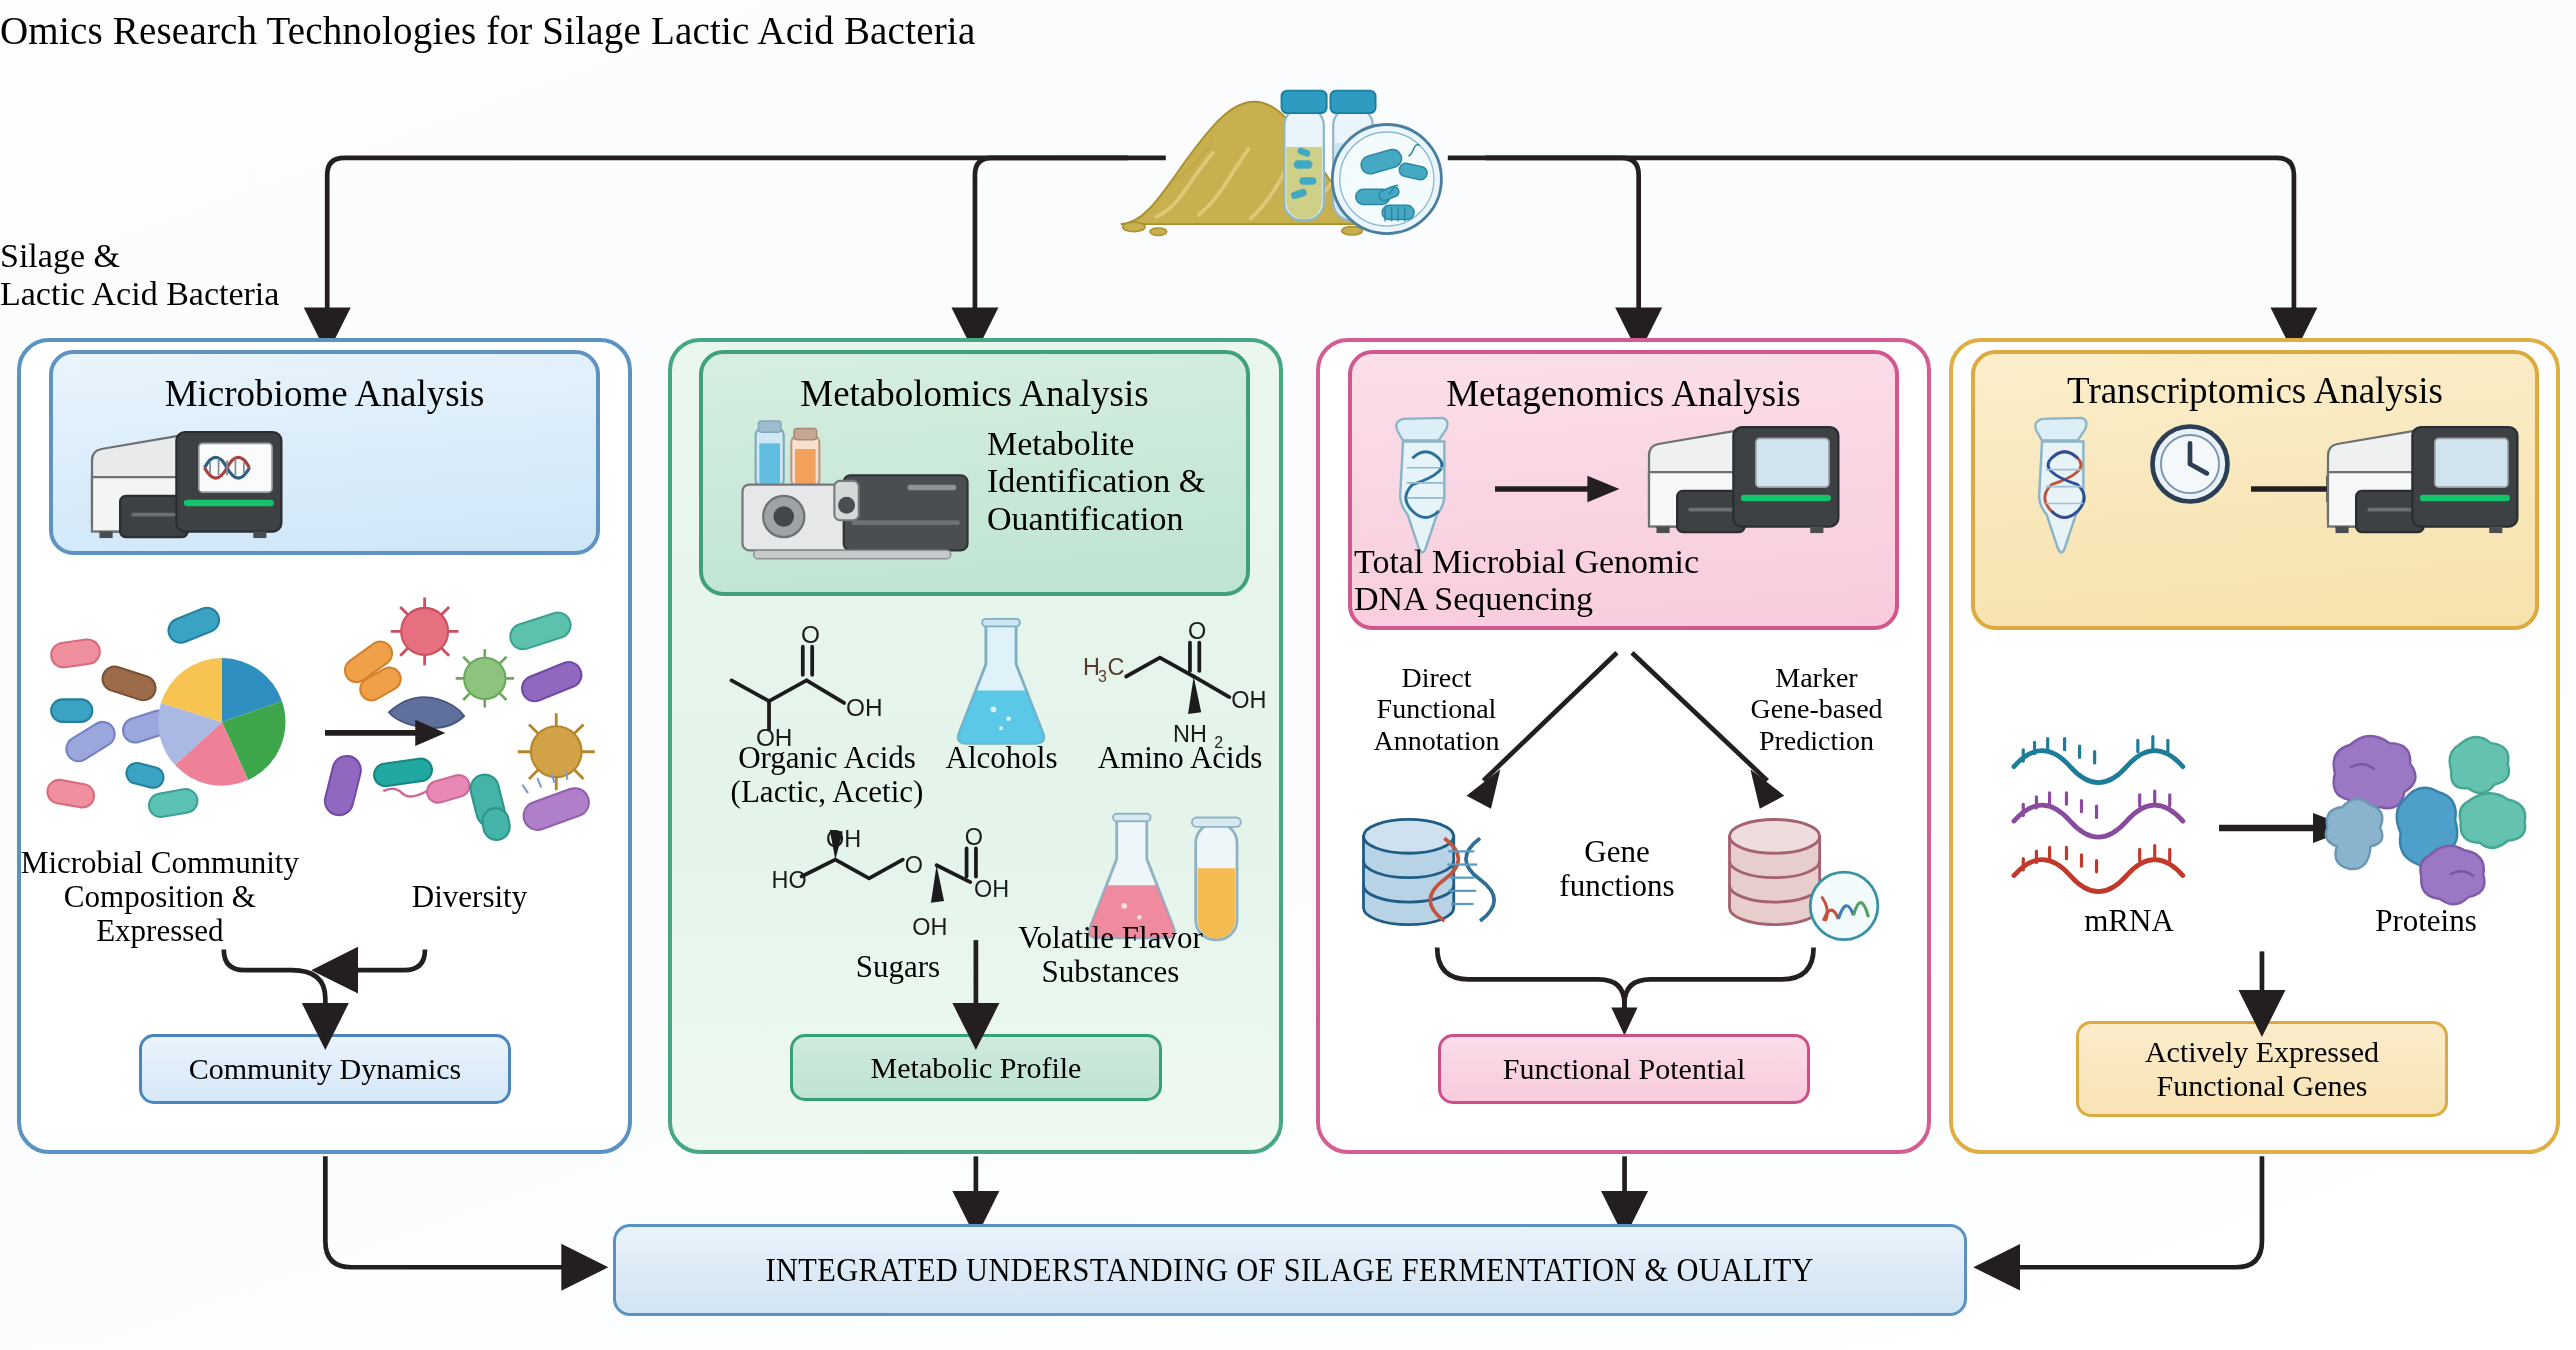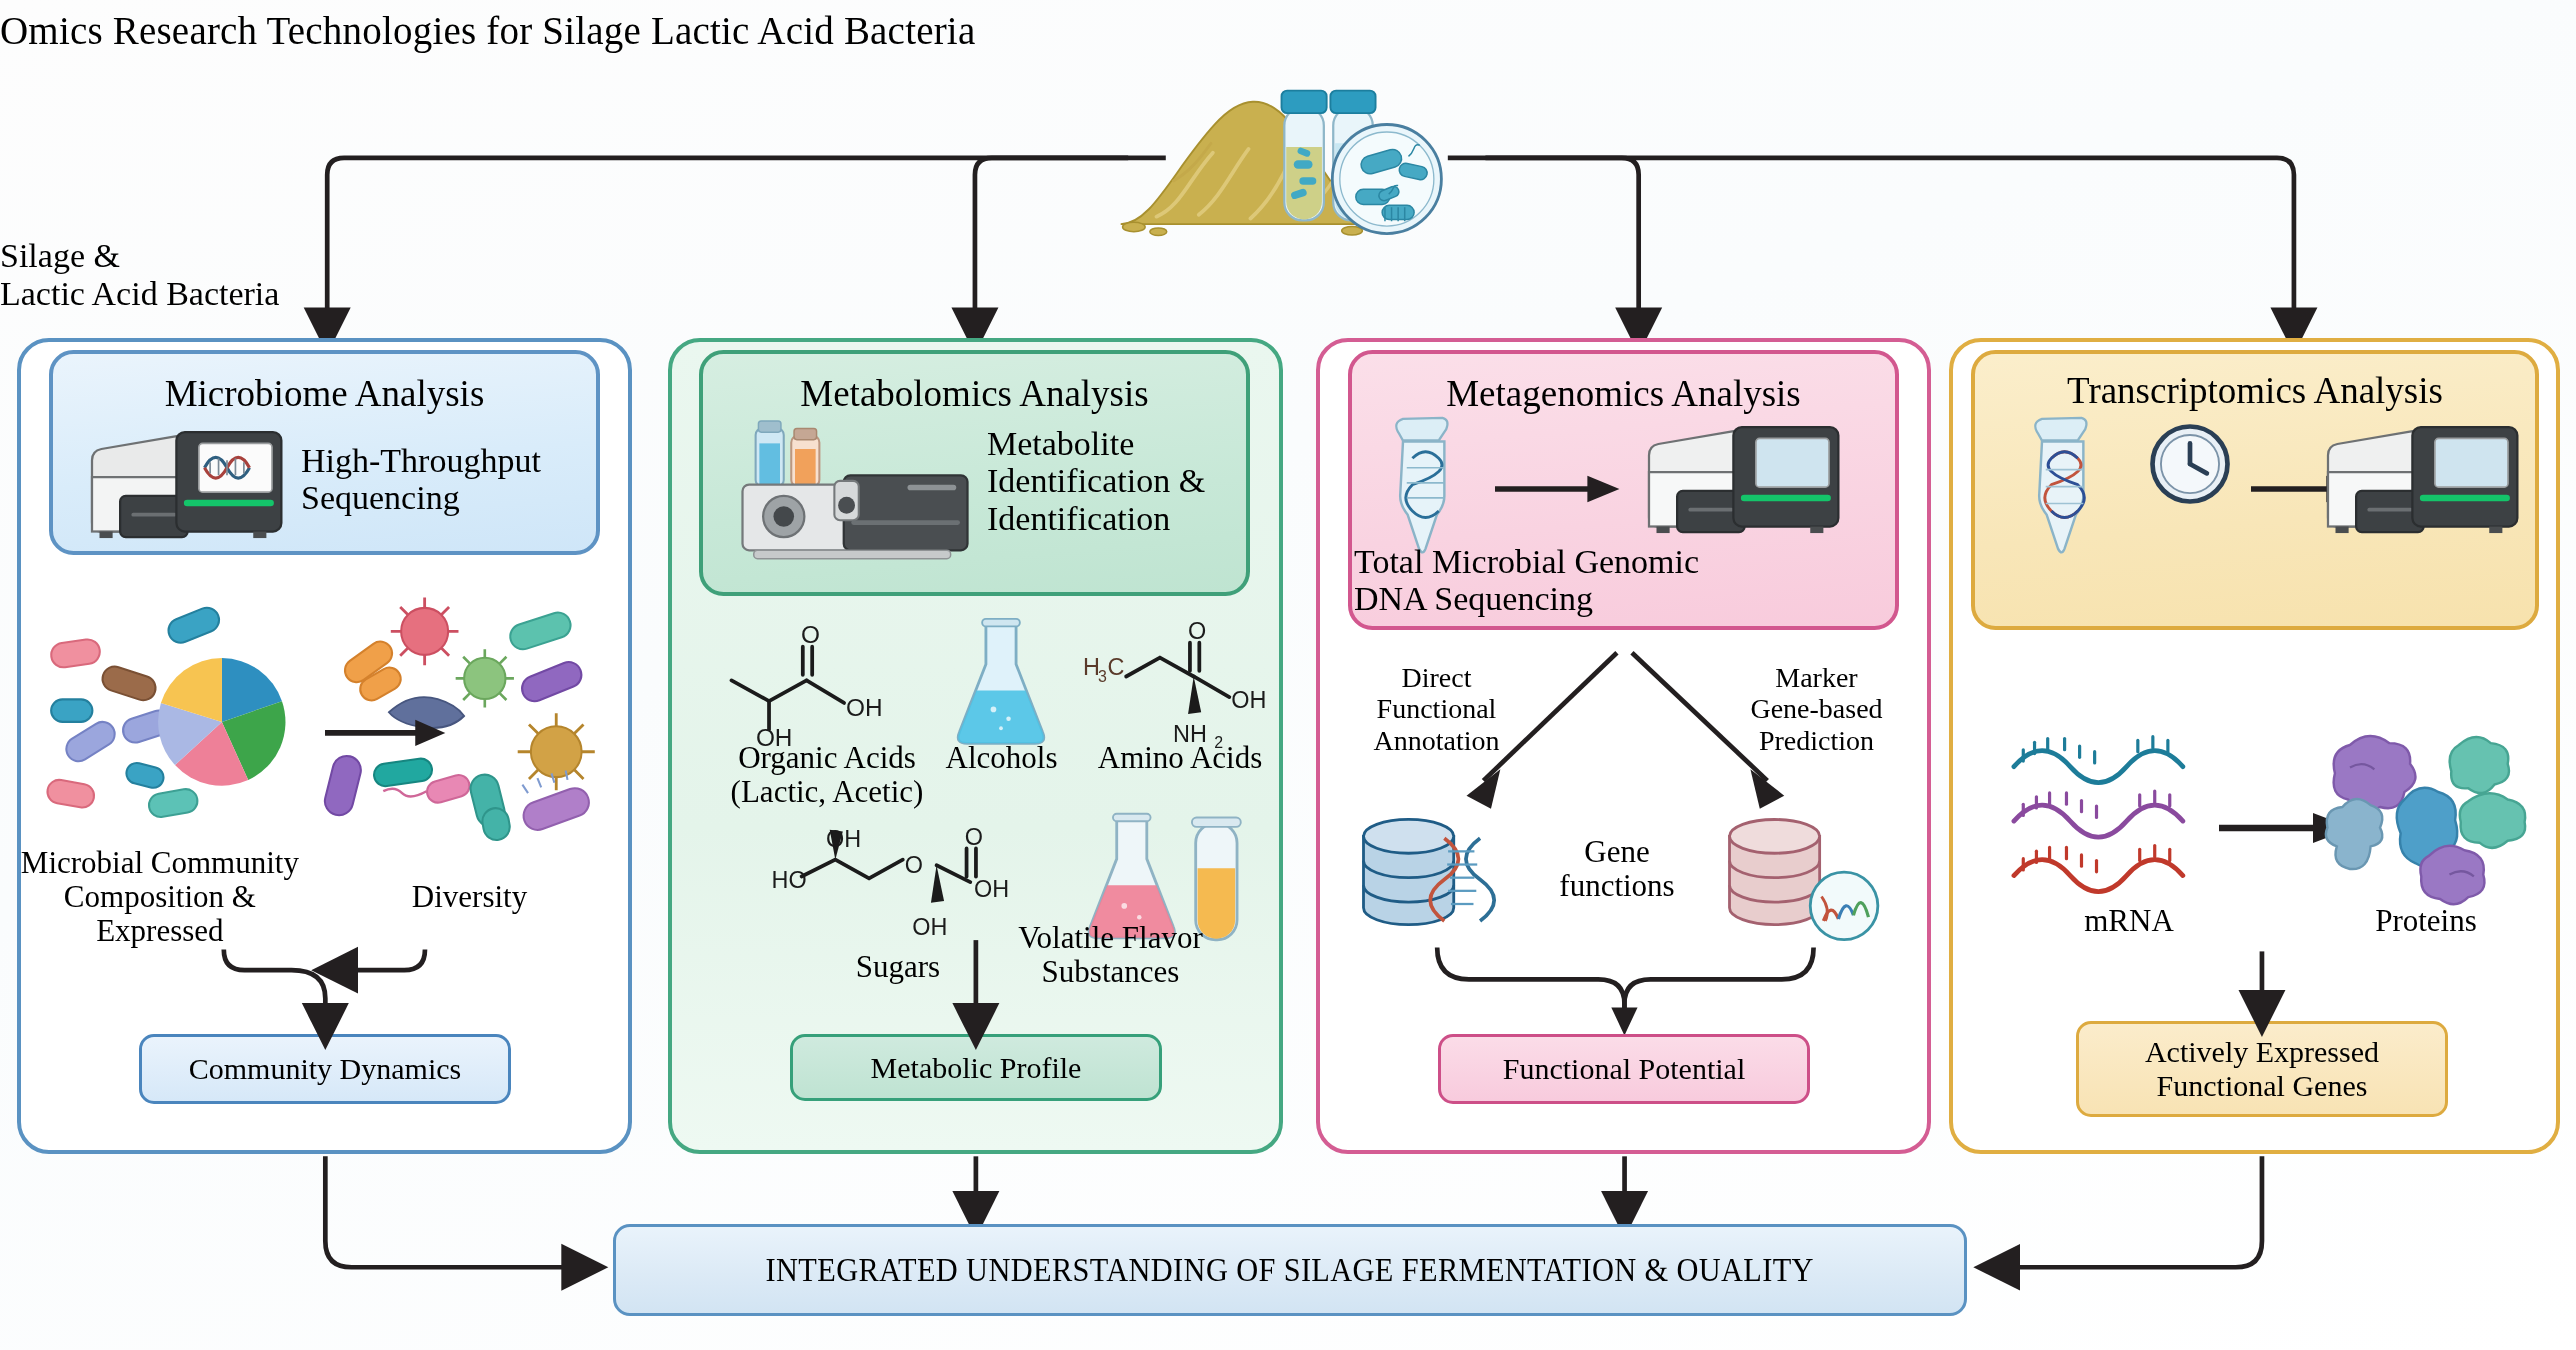--- a/index.html
+++ b/index.html
@@ -160,24 +160,20 @@
         <path d="M132 46 v12"></path>
           <path d="M141 42 v18"></path>
           <path d="M150 44 v16"></path>
         <path d="M159 42 v18"></path>
           <path d="M168 46 v12"></path>
       </g>
       <rect x="104" y="86" width="96" height="7" rx="3.5" fill="#14c46a"></rect>
       <rect x="14" y="120" width="14" height="7" fill="#4a4d4f"></rect>
       <rect x="178" y="120" width="14" height="7" fill="#4a4d4f"></rect>
     </svg>
-  </div>
-  <div class="hdrCap ctr" style="left:301px;top:442px;width:291px;">
-    <div>High-Throughput</div>
-    <div>Sequencing</div>
   </div>
 
   <div class="abs" style="left:34px;top:598px;width:282px;height:244px;">
     <svg width="282" height="244" viewBox="0 0 300 260">
       <g stroke-width="2.2">
         <g fill="#f0909f" stroke="#d9697c">
           <rect x="18" y="46" width="52" height="26" rx="13" transform="rotate(-8 44 59)"></rect>
           <rect x="14" y="196" width="50" height="25" rx="12.5" transform="rotate(10 39 208)"></rect>
         </g>
         <g fill="#3aa3c4" stroke="#24809e">
@@ -275,21 +271,21 @@
       <rect x="108" y="66" width="26" height="42" rx="6" fill="#d6d9da" stroke="#75797b" stroke-width="2.2"></rect>
       <circle cx="121" cy="92" r="9" fill="#4a4e51"></circle>
       <rect x="186" y="70" width="52" height="6" rx="3" fill="#8d9295"></rect>
       <rect x="126" y="108" width="116" height="5" rx="2.5" fill="#6b7073"></rect>
       <rect x="22" y="140" width="210" height="9" rx="4" fill="#c7cacb" stroke="#8f9395" stroke-width="1.6"></rect>
     </svg>
   </div>
   <div class="hdrCap ctr" style="left:987px;top:425px;width:256px;">
     <div>Metabolite</div>
     <div>Identification &amp;</div>
-    <div>Identification</div>
+    <div>Ouantification</div>
   </div>
 
   <div class="abs" style="left:724px;top:626px;width:197px;height:122px;">
     <svg width="197" height="122" viewBox="0 0 210 130">
       <g stroke="#1b1b1b" stroke-width="4" fill="none" stroke-linecap="round">
         <path d="M8 58 L48 80 L88 58"></path>
         <path d="M88 58 L128 82"></path>
         <path d="M84 52 V22"></path>
           <path d="M94 52 V22"></path>
         <path d="M48 80 V110"></path>

